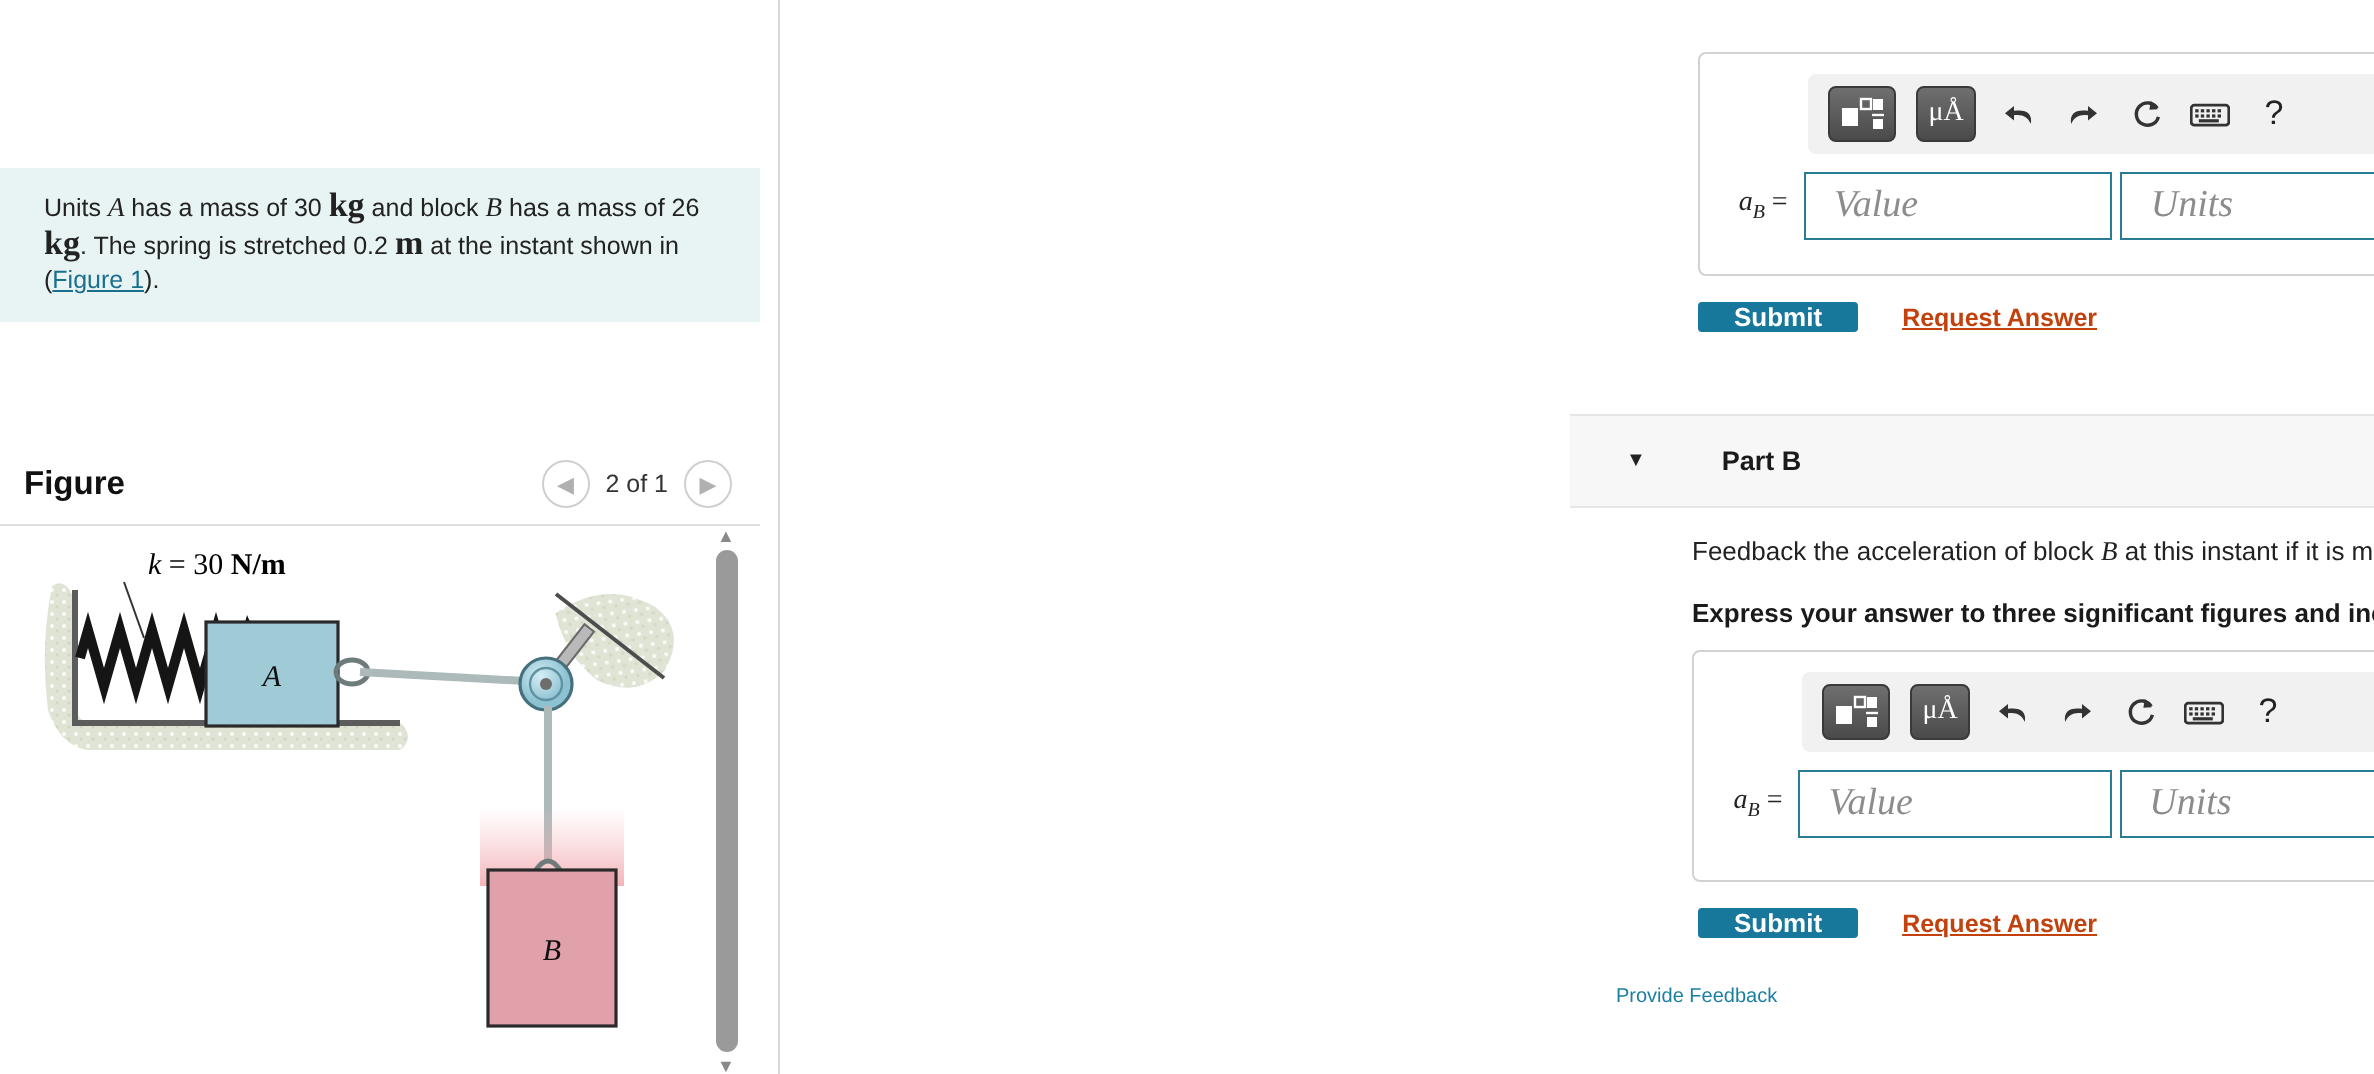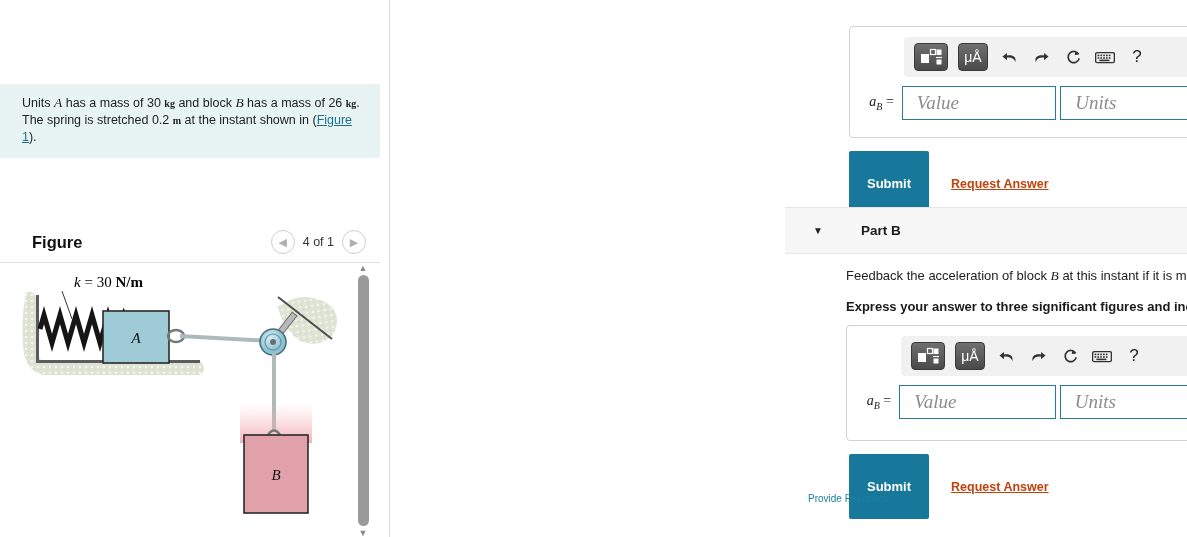--- a/index.html
+++ b/index.html
@@ -23,31 +23,31 @@
     position: absolute;
     left: 0; top: 84px;
     width: 380px;
     background: #e8f4f4;
     padding: 10px 16px 12px 22px;
     font-size: 12.5px;
     line-height: 17px;
     color: #222;
   }
   .mathvar { font-family: "Liberation Serif", serif; font-style: italic; font-size: 13.5px; }
-  .mathunit { font-family: "Liberation Serif", serif; font-weight: bold; font-size: 10px; font-style: normal; text-align: right; }
+  .mathunit { font-family: "Liberation Serif", serif; font-weight: bold; font-size: 17px; font-style: normal; text-align: right; }
   .figlink { color: #1a6f8f; text-decoration: underline; cursor: pointer; }
 
   .figure-header {
     position: absolute;
     left: 0; top: 222px;
     width: 380px; height: 40px;
     padding: 0 14px 0 12px;
     display: flex; align-items: center;
   }
-  .figure-title { font-size: 16.5px; font-weight: bold; color: #111; margin-left: 20px; }
+  .figure-title { font-size: 16.5px; font-weight: bold; color: #111; }
   .figure-nav { margin-left: auto; display: flex; align-items: center; gap: 8px; }
   .nav-circle {
     width: 24px; height: 24px; border-radius: 50%;
     border: 1px solid #cfcfcf; background: #fff;
     display: flex; align-items: center; justify-content: center;
     color: #b0b0b0; font-size: 11px; cursor: pointer;
     font-family: "DejaVu Sans", sans-serif;
   }
   .nav-count { font-size: 12.5px; color: #333; }
 
@@ -96,21 +96,21 @@
   .tb-btn {
     width: 34px; height: 28px; border-radius: 4px;
     background: linear-gradient(#6f6f6f, #4a4a4a);
     border: 1px solid #3a3a3a;
     display: flex; align-items: center; justify-content: center;
     cursor: pointer;
   }
   .tb-btn.second { width: 30px; }
   .tb-icon-label {
     color: #fff; font-size: 14px;
-    font-family: Liberation Sans, sans-serif;
+    font-family: Liberation Serif, serif;
   }
   .tb-plain {
     color: #333; font-size: 16px; cursor: pointer;
     display: flex; align-items: center; justify-content: center;
     width: 22px; height: 22px;
   }
   .tb-q { font-size: 17px; font-weight: normal; color: #222; }
 
   .input-row { display: flex; align-items: center; margin-top: 9px; }
   .ans-label {
@@ -136,21 +136,21 @@
   .field.units { width: 146px; margin-left: 4px; }
 
   .submit-row { position: absolute; display: flex; align-items: center; gap: 22px; }
   .submit-a { left: 459px; top: 151px; }
   .submit-b { left: 459px; top: 454px; }
   .submit-btn {
     background: #17789c;
     color: #fff;
     font-size: 13px;
     font-weight: bold;
-    padding: 25px 18px;
+    padding: 0 18px;
     border: none; border-radius: 2px;
     cursor: pointer;
     font-family: "Liberation Sans", sans-serif;
   }
   .req-link {
     color: #c2410c; font-size: 12.5px; font-weight: bold;
     text-decoration: underline; cursor: pointer;
   }
 
   .part-header {
@@ -185,21 +185,21 @@
   <div class="left-col">
 
     <div class="problem-statement">
       <span>Units </span><span class="mathvar">A</span><span> has a mass of 30 </span><span class="mathunit">kg</span><span> and block </span><span class="mathvar">B</span><span> has a mass of 26 </span><span class="mathunit">kg</span><span>. The spring is stretched 0.2 </span><span class="mathunit">m</span><span> at the instant shown in (</span><span class="figlink">Figure 1</span><span>).</span>
     </div>
 
     <div class="figure-header">
       <div class="figure-title">Figure</div>
       <div class="figure-nav">
         <div class="nav-circle">◀</div>
-        <div class="nav-count">4 of 1</div>
+        <div class="nav-count">2 of 1</div>
         <div class="nav-circle">▶</div>
       </div>
     </div>
 
     <div class="figure-pane">
       <svg class="figure-canvas" viewBox="0 0 360 275">
         <defs>
           <pattern id="hatch" width="6" height="6" patternUnits="userSpaceOnUse">
             <rect width="6" height="6" fill="#dde3d2"></rect>
             <circle cx="2" cy="2" r="1" fill="#ffffff" opacity="0.85"></circle>

